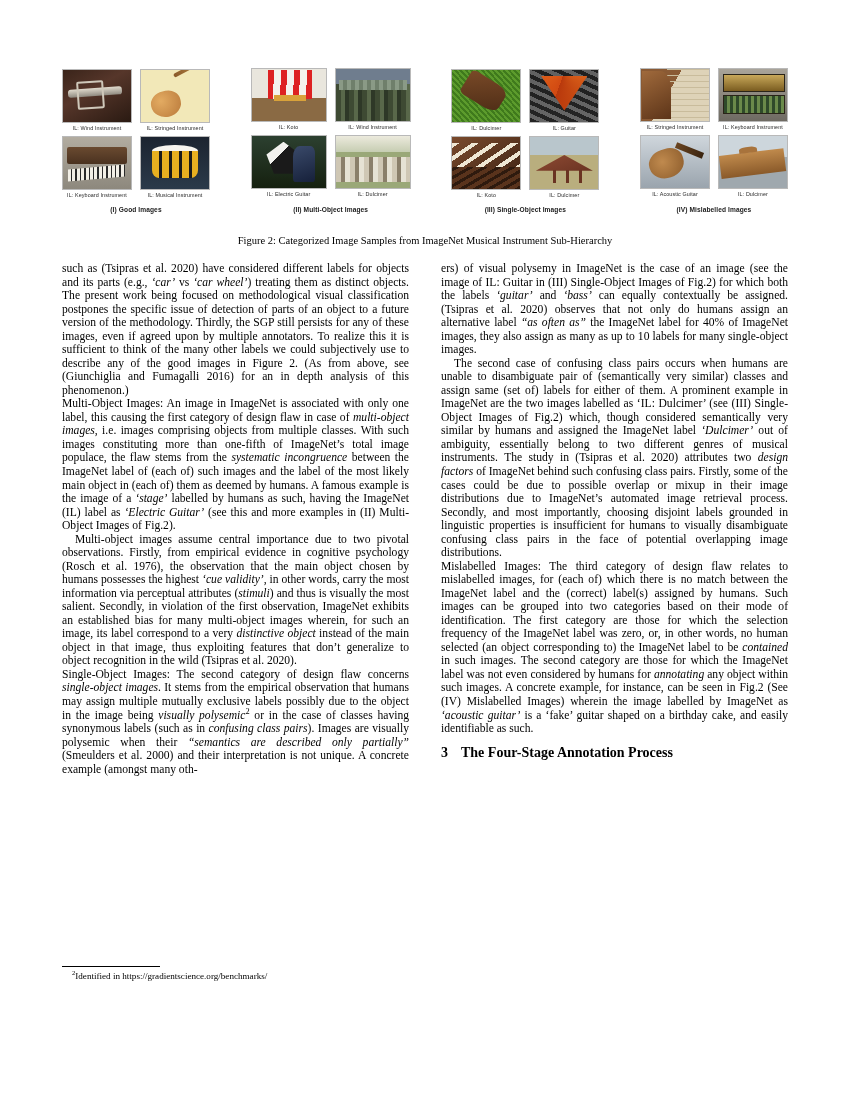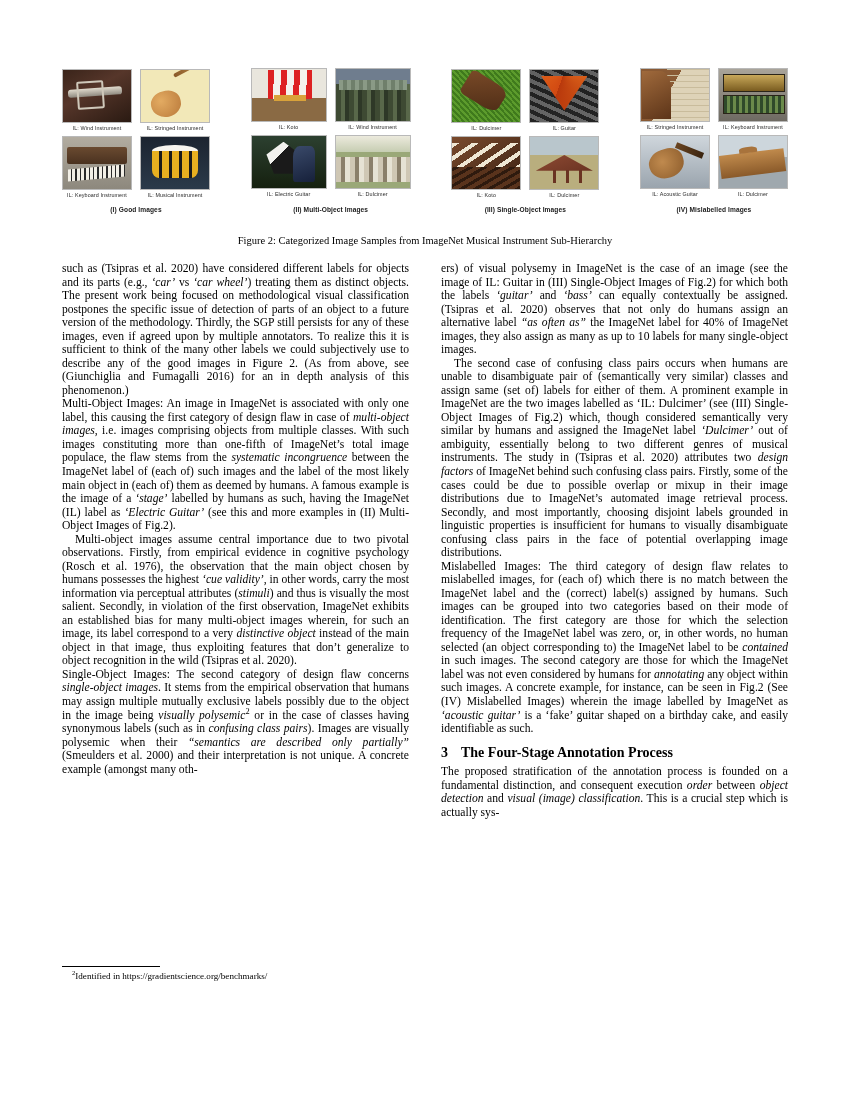--- a/index.html
+++ b/index.html
@@ -396,19 +396,18 @@
     <div class="col">
 
       <p class="body">ers) of visual polysemy in ImageNet is the case of an image (see the image of IL: Guitar in (III) Single-Object Images of Fig.2) for which both the labels <i>‘guitar’</i> and <i>‘bass’</i> can equally contextually be assigned. (Tsipras et al. 2020) observes that not only do humans assign an alternative label <i>“as often as”</i> the ImageNet label for 40% of ImageNet images, they also assign as many as up to 10 labels for many single-object images.</p>
 
       <p class="body indent">The second case of confusing class pairs occurs when humans are unable to disambiguate pair of (semantically very similar) classes and assign same (set of) labels for either of them. A prominent example in ImageNet are the two images labelled as ‘IL: Dulcimer’ (see (III) Single-Object Images of Fig.2) which, though considered semantically very similar by humans and assigned the ImageNet label <i>‘Dulcimer’</i> out of ambiguity, essentially belong to two different genres of musical instruments. The study in (Tsipras et al. 2020) attributes two <i>design factors</i> of ImageNet behind such confusing class pairs. Firstly, some of the cases could be due to possible overlap or mixup in their image distributions due to ImageNet’s automated image retrieval process. Secondly, and most importantly, choosing disjoint labels grounded in linguistic properties is insufficient for humans to visually disambiguate confusing class pairs in the face of potential overlapping image distributions.</p>
 
       <p class="body"><b>Mislabelled Images:</b> The third category of design flaw relates to mislabelled images, for (each of) which there is no match between the ImageNet label and the (correct) label(s) assigned by humans. Such images can be grouped into two categories based on their mode of identification. The first category are those for which the selection frequency of the ImageNet label was zero, or, in other words, no human selected (an object corresponding to) the ImageNet label to be <i>contained</i> in such images. The second category are those for which the ImageNet label was not even considered by humans for <i>annotating</i> any object within such images. A concrete example, for instance, can be seen in Fig.2 (See (IV) Mislabelled Images) wherein the image labelled by ImageNet as <i>‘acoustic guitar’</i> is a ‘fake’ guitar shaped on a birthday cake, and easily identifiable as such.</p>
 
       <div class="sec-head"><span class="num">3</span><span>The Four-Stage Annotation Process</span></div>
 
-      <p class="body">The proposed stratification of the annotation process is founded on a fundamental distinction, and consequent execution <i>order</i> between <i>object detection</i> and <i>visual (image) classification</i>. This is a crucial step which is actually sys-</p>
 
     </div>
 
   </div>
 
 </div>
 
 </body></html>

